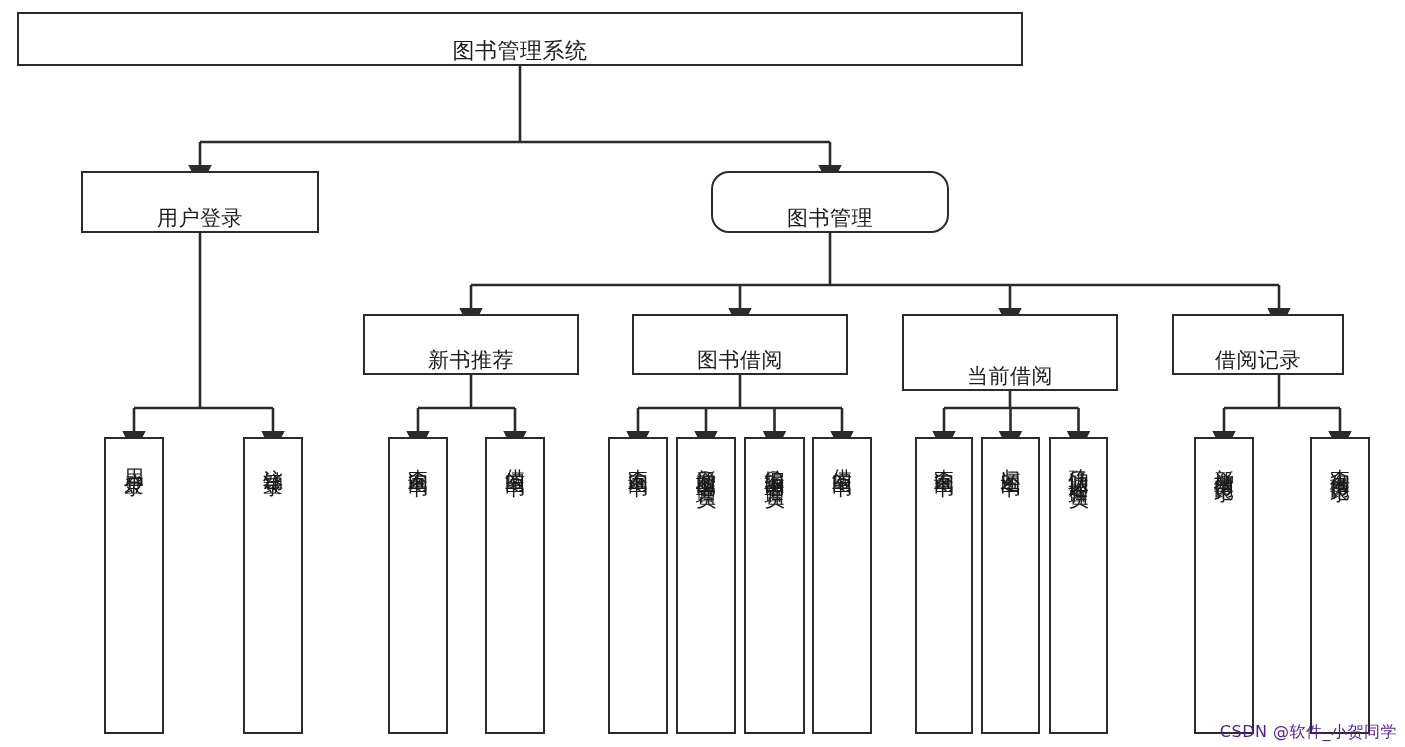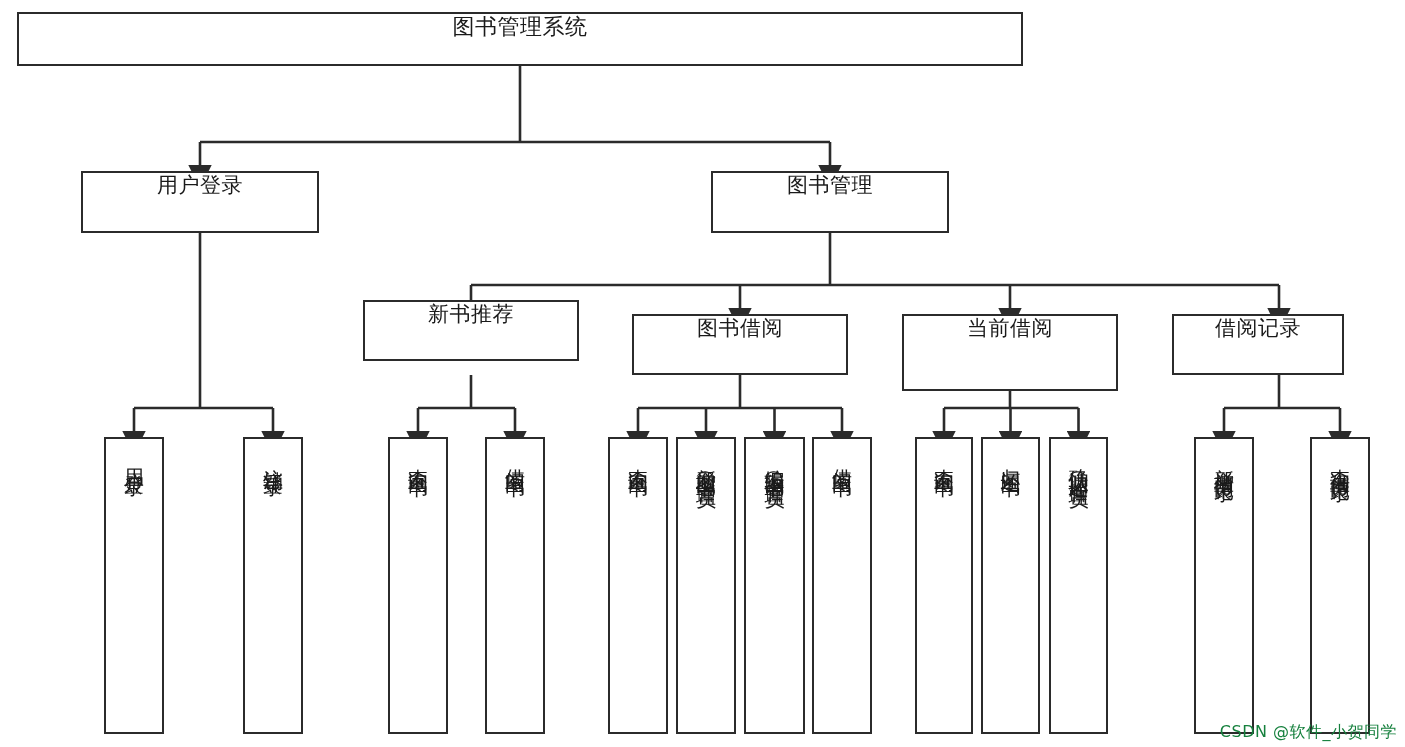--- a/index.html
+++ b/index.html
@@ -25,21 +25,21 @@
     width: 1405px;
     height: 747px;
     pointer-events: none;
   }
   .node {
     position: absolute;
     box-sizing: border-box;
     background: #ffffff;
     border: 2px solid #2b2b2b;
     display: flex;
-    align-items: flex-start;
+    align-items: flex-end;
     justify-content: center;
     color: #1a1a1a;
   }
   .node-label {
     display: block;
     text-align: center;
     line-height: 1.18;
     white-space: nowrap;
   }
   
@@ -62,21 +62,21 @@
     font-size: 20px;
     line-height: 1.05;
     letter-spacing: 3px;
     white-space: nowrap;
   }
   #watermark {
     position: absolute;
     right: 8px;
     bottom: 4px;
     font-size: 16px;
-    color: #15803d;
+    color: #4c1d95;
     letter-spacing: 0.5px;
     white-space: nowrap;
     font-family: "DejaVu Sans", "Liberation Sans", sans-serif;
   }
 </style>
 </head>
 <body>
 
 <div id="diagram-root">
 
@@ -123,24 +123,24 @@
       </g>
   </svg>
 
   <div id="nodes-layer">
       <div class="node horizontal level-1" style="left: 17px; top: 12px; width: 1006px; height: 54px;">
         <span class="node-label">图书管理系统</span>
       </div>
       <div class="node horizontal level-2" style="left: 81px; top: 171px; width: 238px; height: 62px;">
         <span class="node-label">用户登录</span>
       </div>
-      <div class="node horizontal level-2" style="left: 711px; top: 171px; width: 238px; height: 62px;">
+      <div class="node horizontal level-2" style="left: 711px; top: 171px; width: 238px; height: 62px; border-radius: 18px;">
         <span class="node-label">图书管理</span>
       </div>
-      <div class="node horizontal level-3" style="left: 363px; top: 300px; width: 216px; height: 61px;">
+      <div class="node horizontal level-3" style="left: 363px; top: 314px; width: 216px; height: 61px;">
         <span class="node-label">新书推荐</span>
       </div>
       <div class="node horizontal level-3" style="left: 632px; top: 314px; width: 216px; height: 61px;">
         <span class="node-label">图书借阅</span>
       </div>
       <div class="node horizontal level-3" style="left: 902px; top: 314px; width: 216px; height: 77px;">
         <span class="node-label">当前借阅</span>
       </div>
       <div class="node horizontal level-3" style="left: 1172px; top: 314px; width: 172px; height: 61px;">
         <span class="node-label">借阅记录</span>

